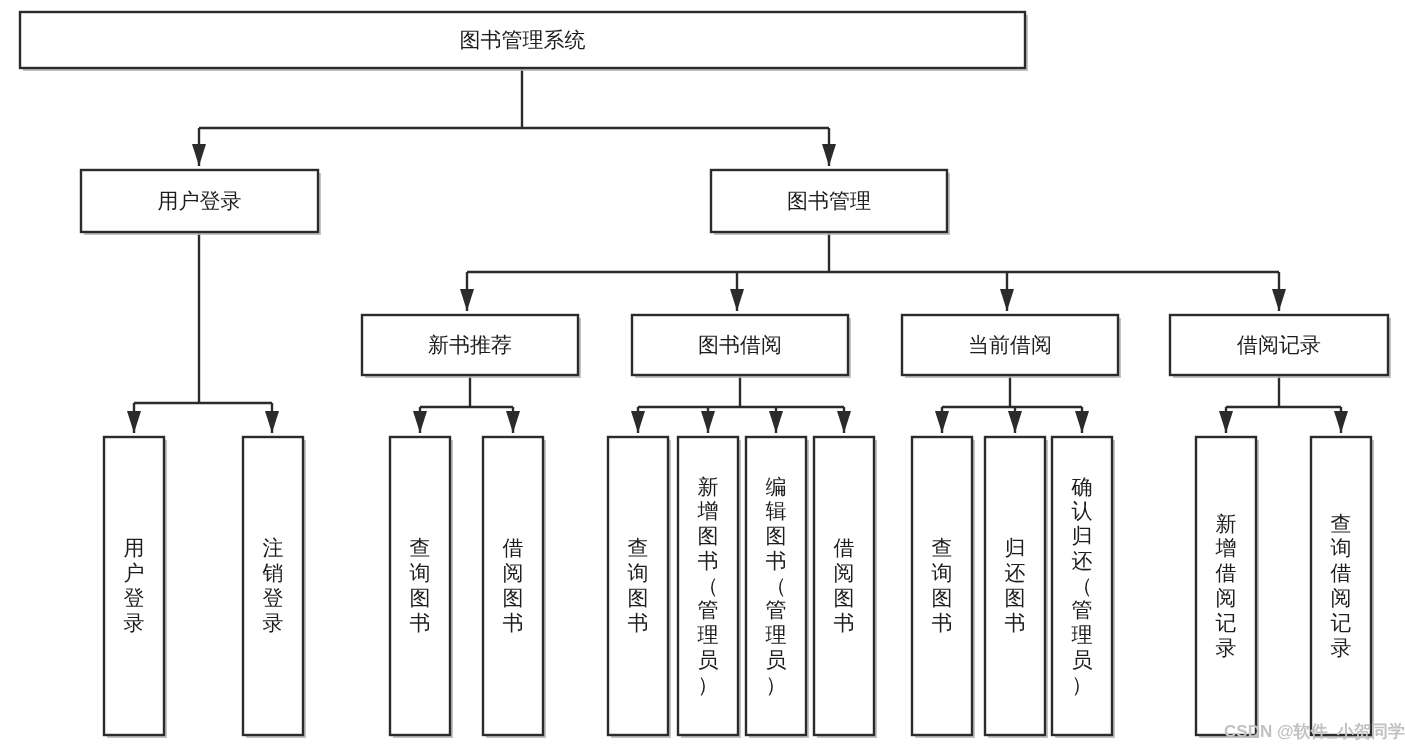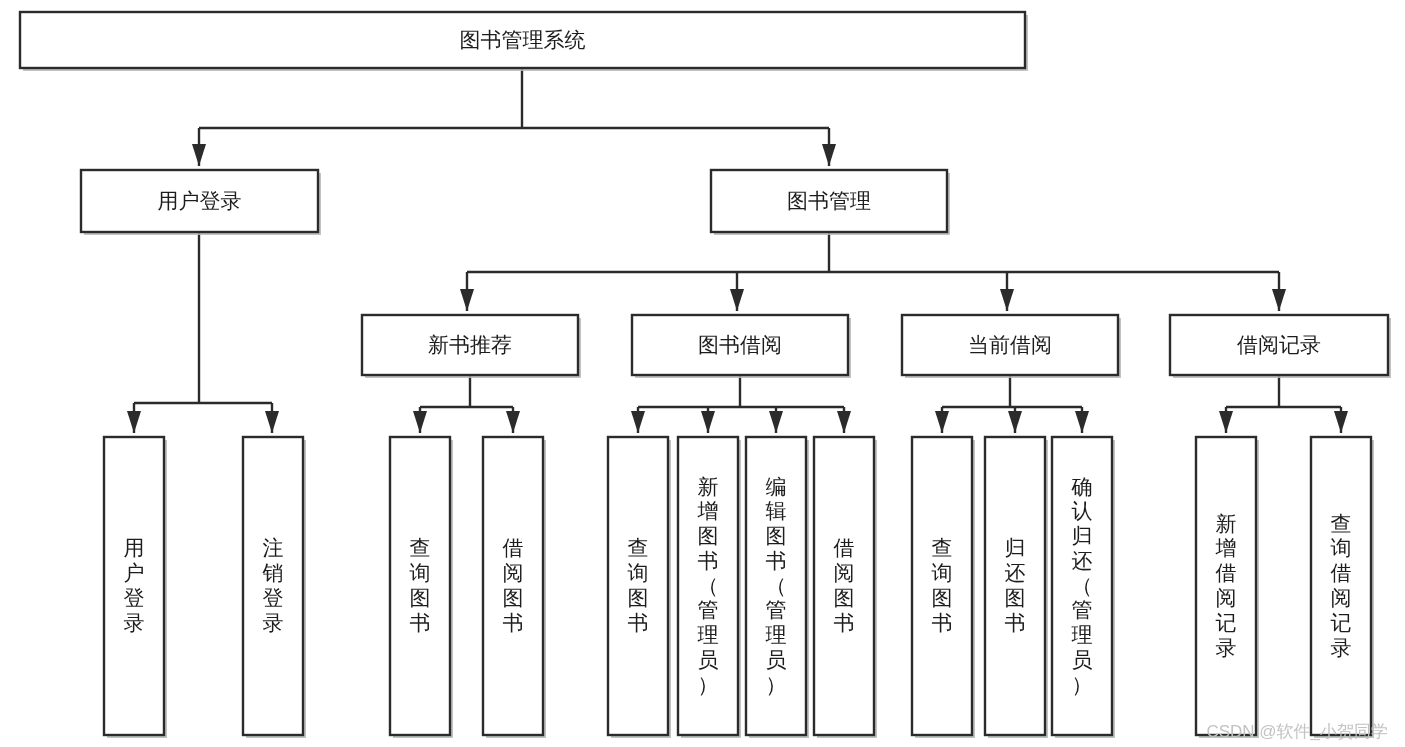--- a/index.html
+++ b/index.html
@@ -48,27 +48,28 @@
   }
   .node-label-h {
     font-family: "Liberation Sans", sans-serif;
     font-size: 21px;
     fill: #1d1d1d;
     text-anchor: middle;
     dominant-baseline: middle;
   }
   .watermark-text {
     position: absolute;
-    right: 17px;
+    right: 0;
     bottom: 4px;
     font-family: "Liberation Sans", sans-serif;
     font-size: 17px;
     color: #c2c2c2;
     white-space: nowrap;
     user-select: none;
+    font-weight: bold;
   }
   .vlabel {
     position: absolute;
     display: flex;
     flex-direction: column;
     align-items: center;
     justify-content: center;
     font-family: "Liberation Sans", sans-serif;
     font-size: 21px;
     line-height: 1.18;

